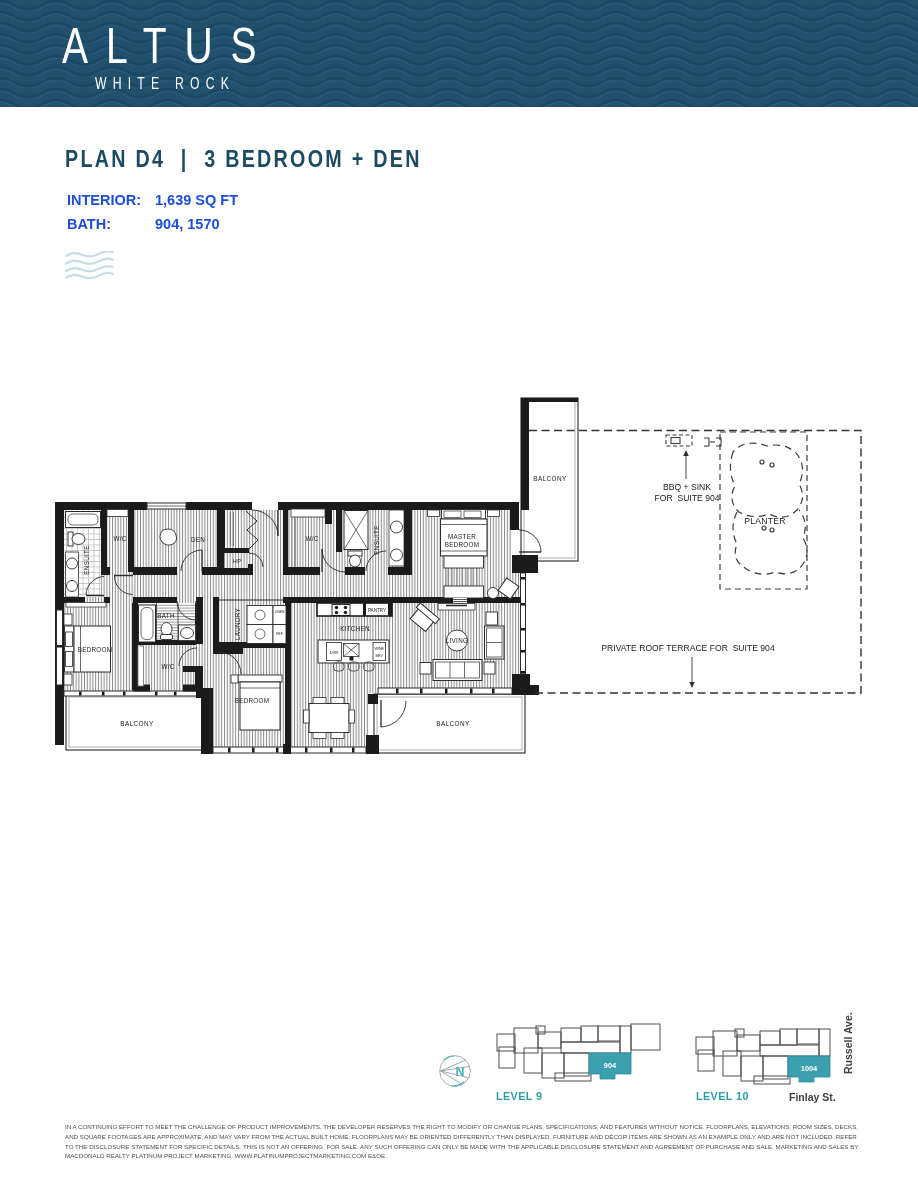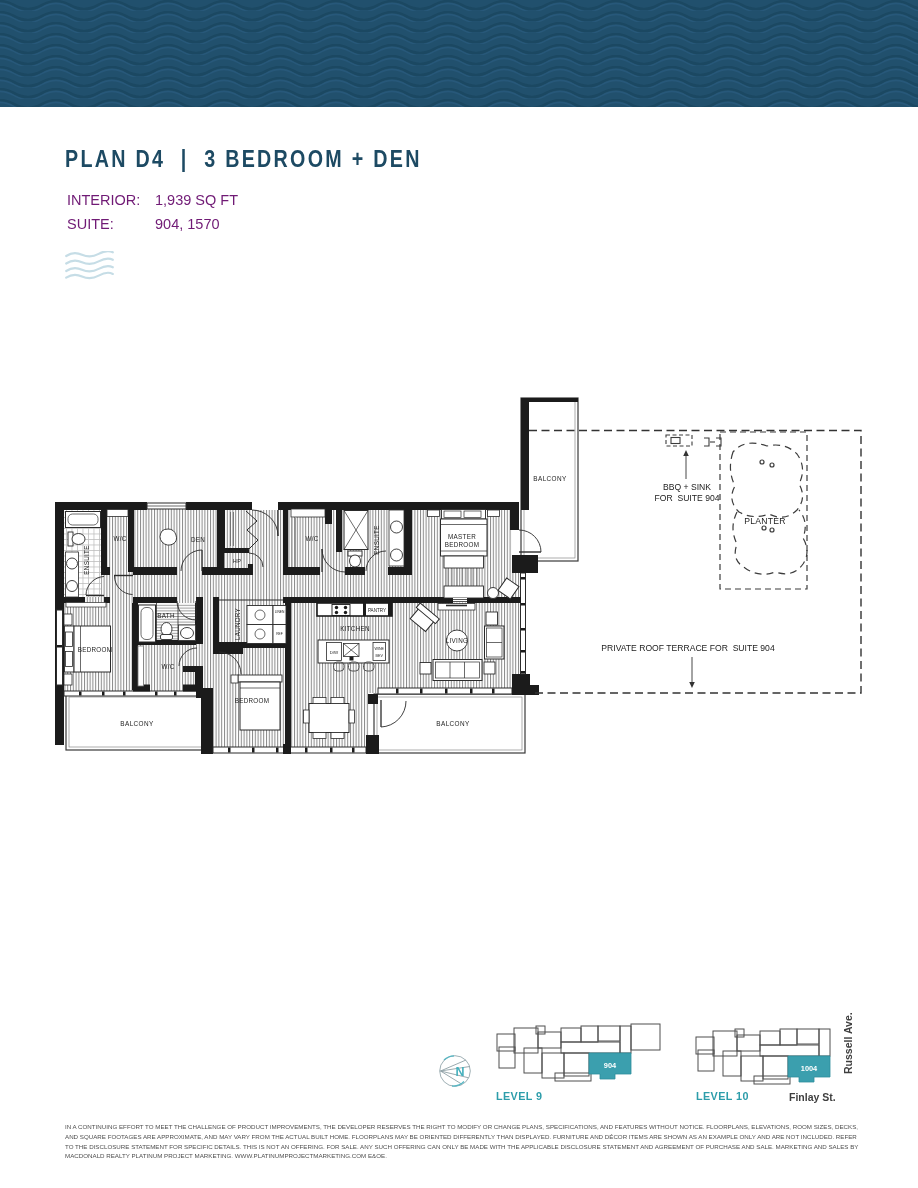--- a/index.html
+++ b/index.html
@@ -2,52 +2,56 @@
 <html><head>
 <meta charset="utf-8">
 <style>
   html,body{margin:0;padding:0;}
   body{width:918px;height:1188px;background:#ffffff;font-family:"Liberation Sans",sans-serif;position:relative;overflow:hidden;}
   .hdr{position:absolute;left:0;top:0;width:918px;height:107px;background:#21506d;}
   .logo{position:absolute;left:62px;top:21px;color:#ffffff;}
   .logo .altus{font-size:50px;font-weight:400;letter-spacing:23px;line-height:1;transform:scaleX(0.78);transform-origin:0 0;white-space:nowrap;}
   .logo .wr{font-size:17px;letter-spacing:8.6px;margin-top:3px;margin-left:33px;transform:scaleX(0.72);transform-origin:0 0;white-space:nowrap;}
   .title{position:absolute;left:65px;top:145px;font-size:24px;font-weight:bold;letter-spacing:2.8px;color:#1d4a63;transform:scaleX(0.82);transform-origin:0 0;white-space:nowrap;}
-  .meta{position:absolute;left:65px;top:187px;font-size:14.5px;color:#701a75;line-height:22px;}
+  .meta{position:absolute;left:65px;top:187px;font-size:14.5px;color:#1d4ed8;line-height:22px;font-weight:bold;}
   .meta td{padding:0;}
   .meta .lab{width:86px;}
   svg text{font-family:"Liberation Sans",sans-serif;}
 </style>
 </head>
 <body>
 
 <div class="hdr">
 <svg width="918" height="107" style="position:absolute;left:0;top:0">
 <defs>
 <pattern id="wave" width="56" height="11" patternUnits="userSpaceOnUse">
 <path d="M-14,5 q14,-8 28,0 t28,0 t28,0" fill="none" stroke="#1b4862" stroke-width="2.6"></path>
 <path d="M-14,7.5 q14,-8 28,0 t28,0 t28,0" fill="none" stroke="#27587a" stroke-width="1.3"></path>
 </pattern>
 </defs>
 <rect width="918" height="107" fill="#21506d"></rect>
 <rect width="918" height="107" fill="url(#wave)"></rect>
 </svg>
 
+<div class="logo">
+<div class="altus">ALTUS</div>
+<div class="wr">WHITE&nbsp;ROCK</div>
+</div>
 </div>
 
 <div class="title">PLAN&nbsp;D4&nbsp;&nbsp;|&nbsp;&nbsp;3&nbsp;BEDROOM&nbsp;+&nbsp;DEN</div>
 
 <table class="meta">
     <tbody>
 <tr>
         <td class="lab">INTERIOR:</td>
-        <td>1,939 SQ FT</td>
+        <td>1,639 SQ FT</td>
       </tr>
 <tr>
-        <td class="lab">SUITE:</td>
+        <td class="lab">BATH:</td>
         <td>904, 1570</td>
       </tr>
 </tbody>
   </table>
 
 <svg width="53" height="30" style="position:absolute;left:63px;top:251px" viewBox="0 0 60 36">
 <path d="M2,6 q9,-6 19,-1.5 t20,-1 t17,-2" fill="none" stroke="#c6dde6" stroke-width="2.6" stroke-linecap="round"></path>
 <path d="M2,15 q9,-6 19,-1.5 t20,-1 t17,-2" fill="none" stroke="#c6dde6" stroke-width="2.6" stroke-linecap="round"></path>
 <path d="M2,24 q9,-6 19,-1.5 t20,-1 t17,-2" fill="none" stroke="#c6dde6" stroke-width="2.6" stroke-linecap="round"></path>
 <path d="M2,32 q9,-6 19,-1.5 t20,-1 t17,-2" fill="none" stroke="#c6dde6" stroke-width="2.6" stroke-linecap="round"></path>

